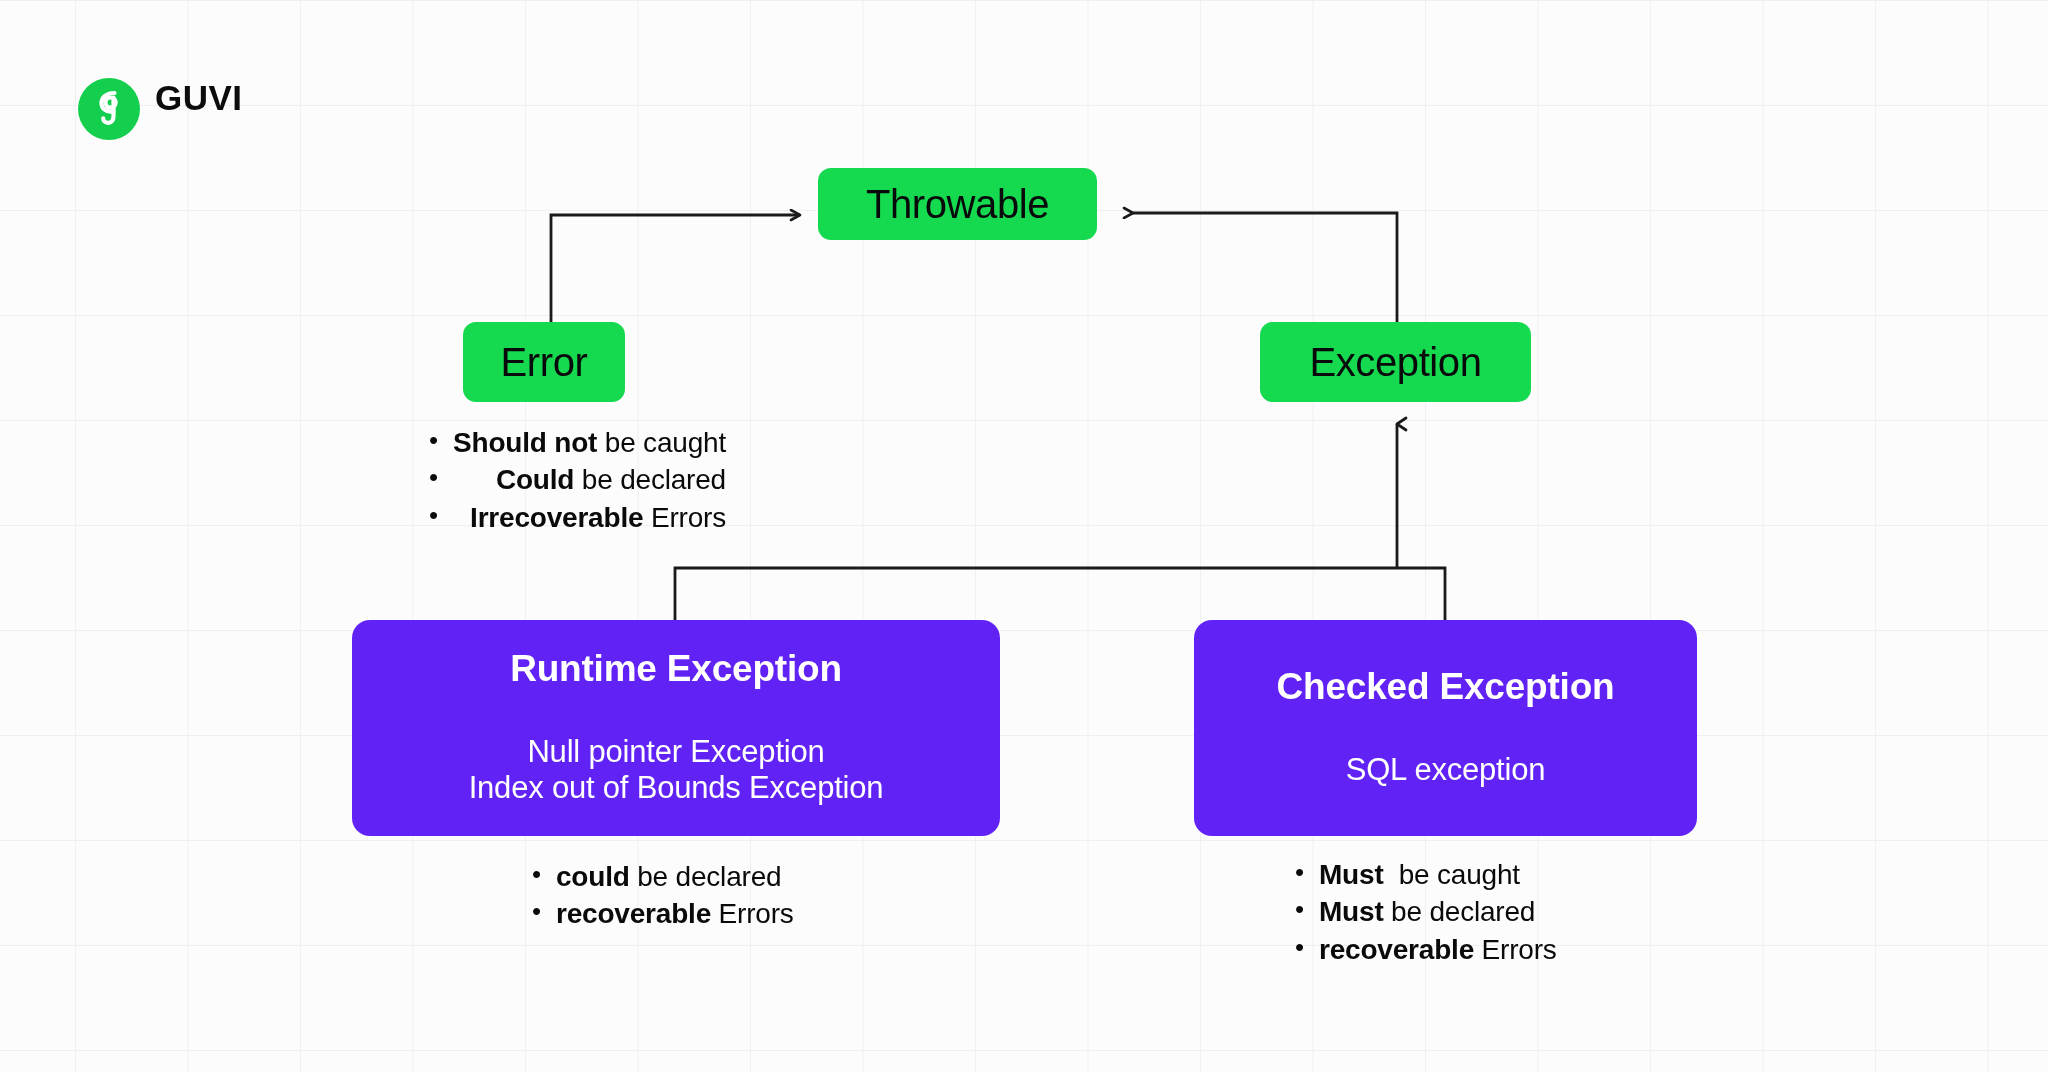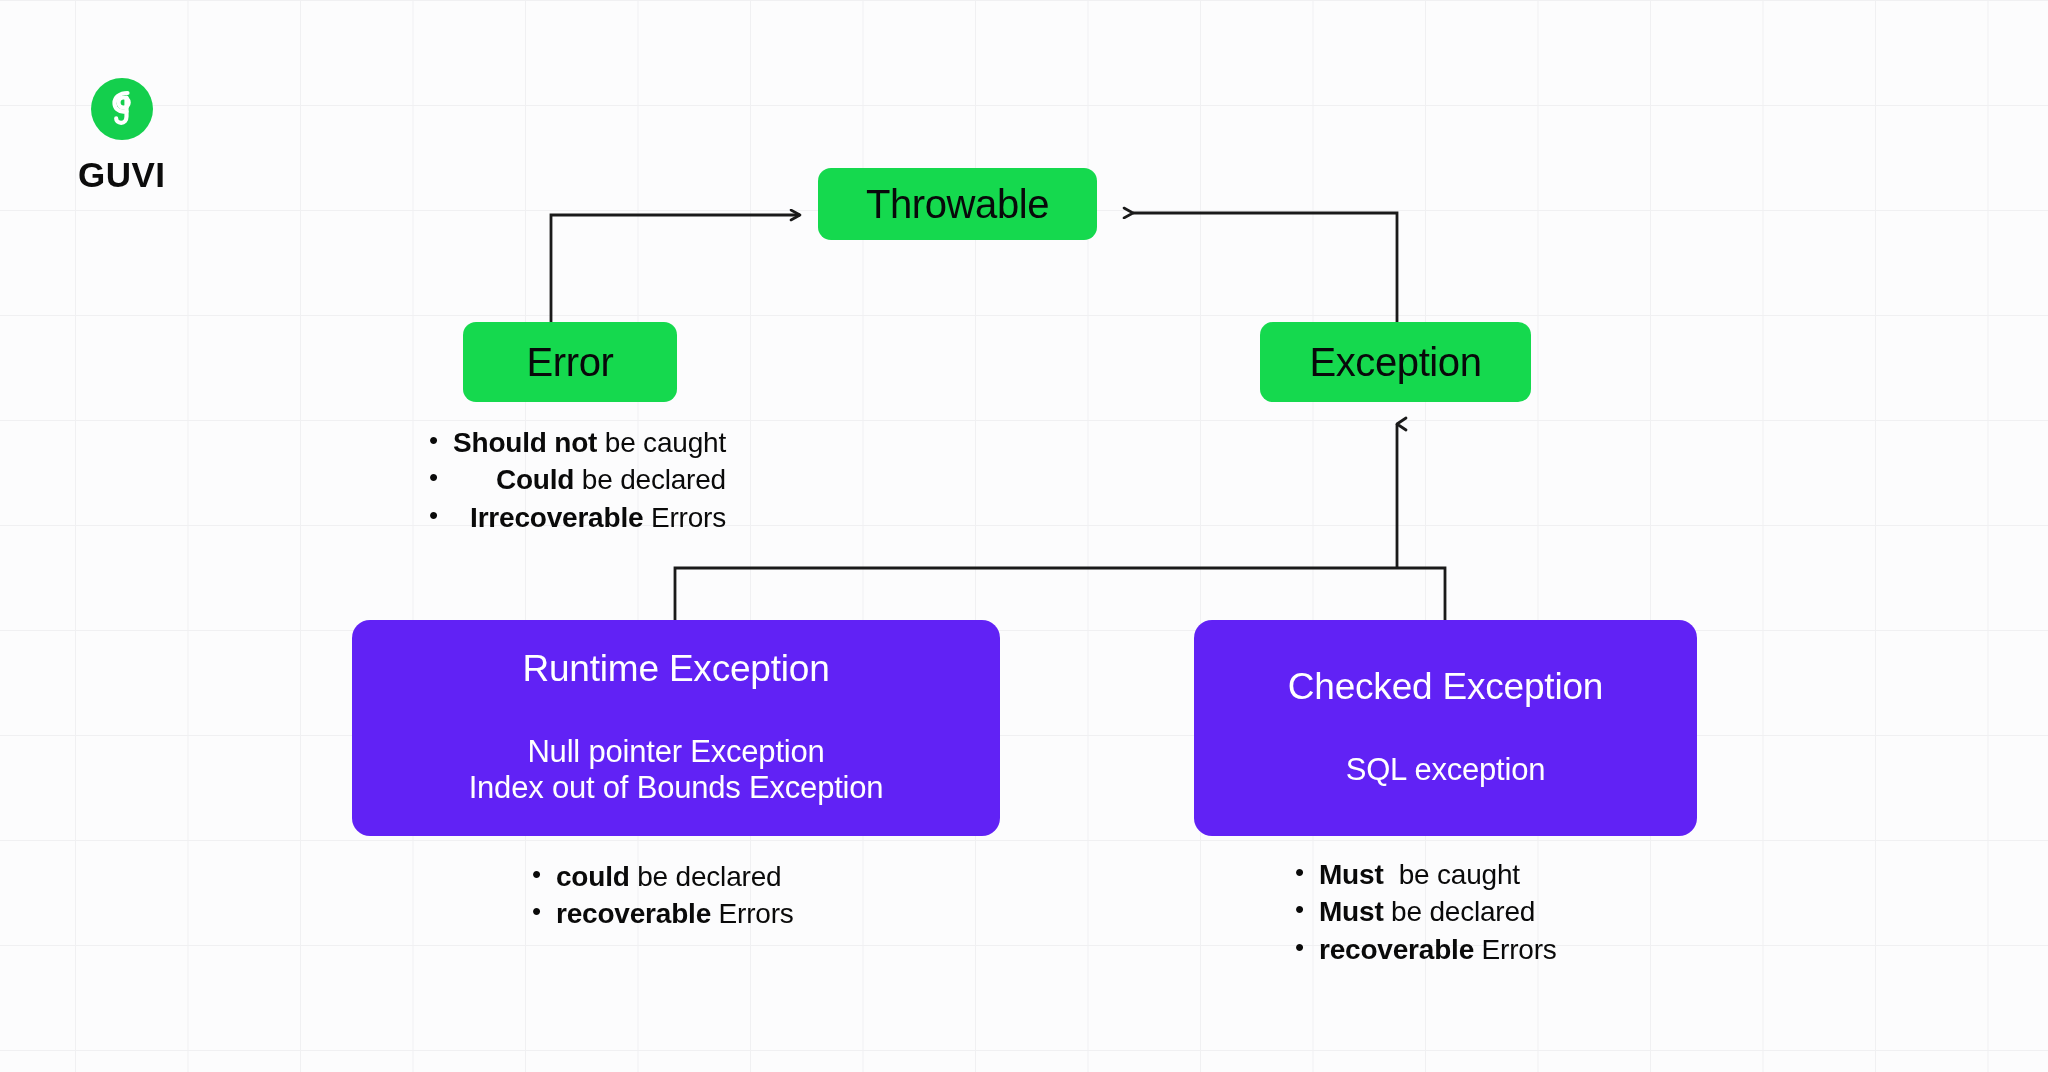--- a/index.html
+++ b/index.html
@@ -41,36 +41,36 @@
     letter-spacing:-0.4px;
     line-height:1;
   }
   .purple{
     background:#6122f5;
     color:#ffffff;
     border-radius:18px;
   }
   .purple .node-title{
     font-size:37px;
-    font-weight:normal;
+    font-weight:bold;
     letter-spacing:-0.2px;
     line-height:1.1;
   }
   .purple .node-sub{
     font-size:31px;
     font-weight:400;
     line-height:1.18;
     margin-top:44px;
     letter-spacing:-0.2px;
   }
   .purple .node-sub .sub-line{display:block;}
 
   
   #node-throwable{ left:818px;  top:168px;  width:279px;  height:72px; }
-  #node-error    { left:463px;  top:322px;  width:214px;  height:80px; }
+  #node-error    { left:463px;  top:322px;  width:162px;  height:80px; }
   #node-exception{ left:1260px; top:322px;  width:271px;  height:80px; }
   #node-runtime  { left:352px;  top:620px;  width:648px;  height:216px; }
   #node-checked  { left:1194px; top:620px;  width:503px;  height:216px; }
 
   .bullets{
     position:absolute;
     margin:0;
     padding:0 0 0 26px;
     list-style:none;
     color:#0a0a0a;
@@ -93,21 +93,21 @@
   }
   .bullets b{font-weight:bold;}
 
   #bullets-error  { left:427px;  top:424px;text-align:right; }
   #bullets-runtime{ left:530px;  top:858px; }
   #bullets-checked{ left:1293px; top:856px; }
 
   
   #brand{
     position:absolute;left:78px;top:78px;
-    display:flex;align-items:center;gap:15px;flex-direction:column;
+    display:flex;align-items:flex-start;gap:15px;
   }
   #brand-logo{
     width:62px;height:62px;border-radius:50%;
     background:#14cf4d;
     display:flex;align-items:center;justify-content:center;
   }
   #brand-name{
     font-size:35px;font-weight:bold;color:#0c0c0c;
     letter-spacing:0.5px;
   }

